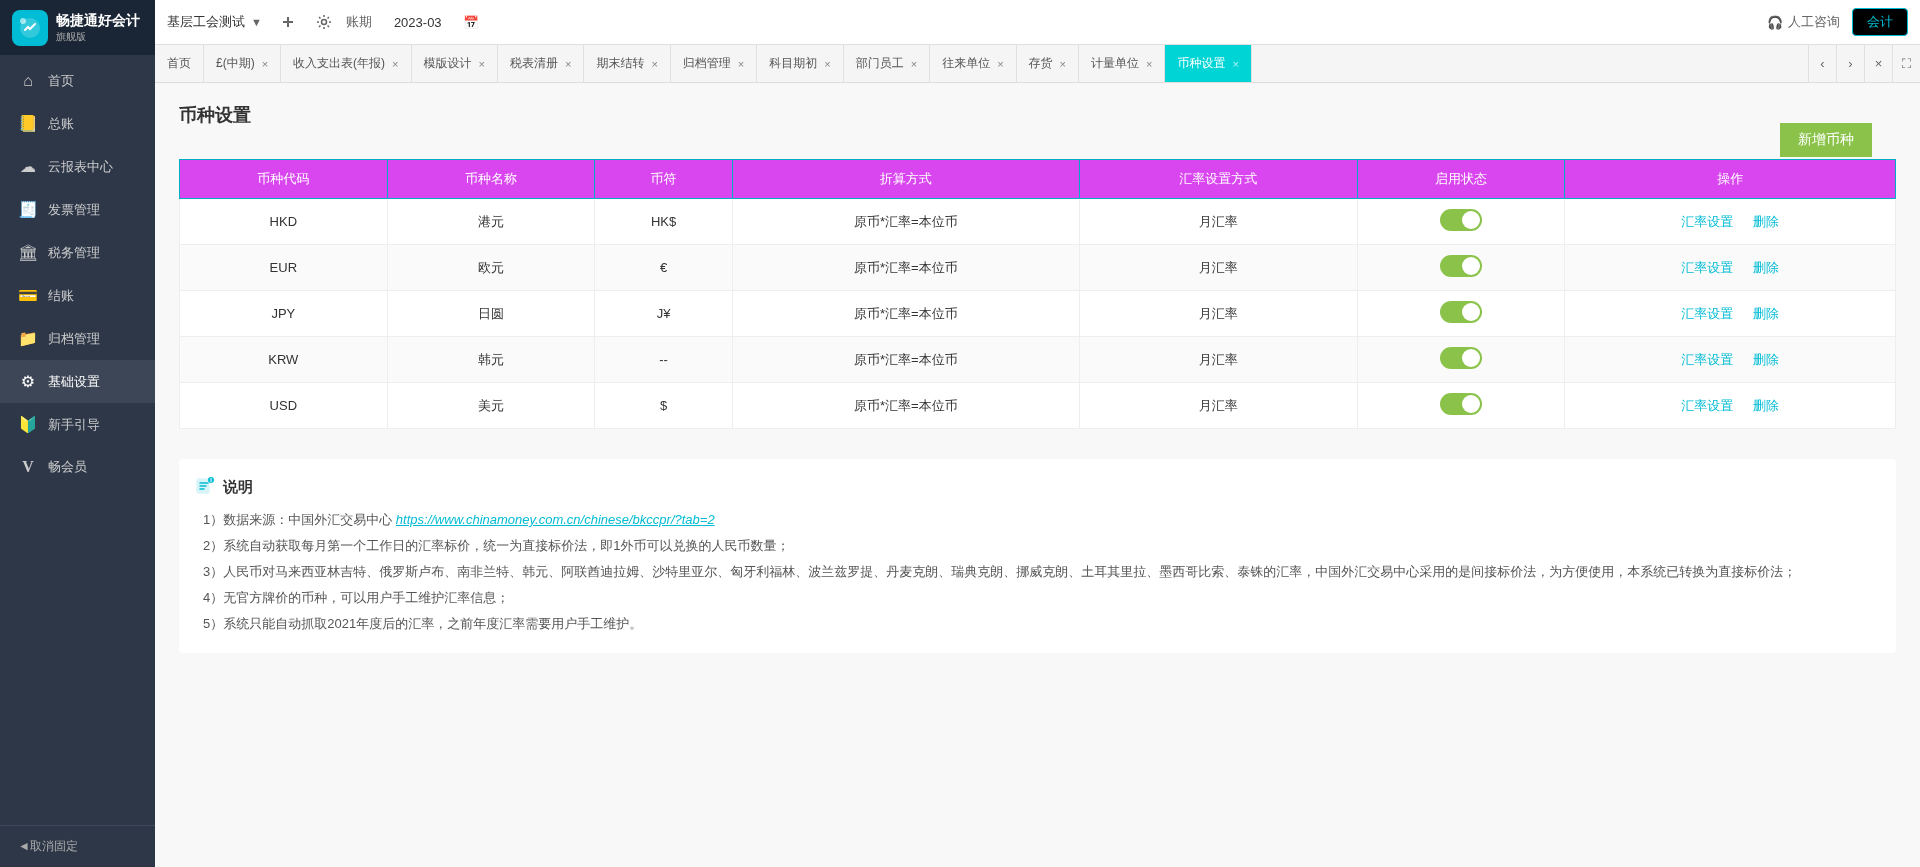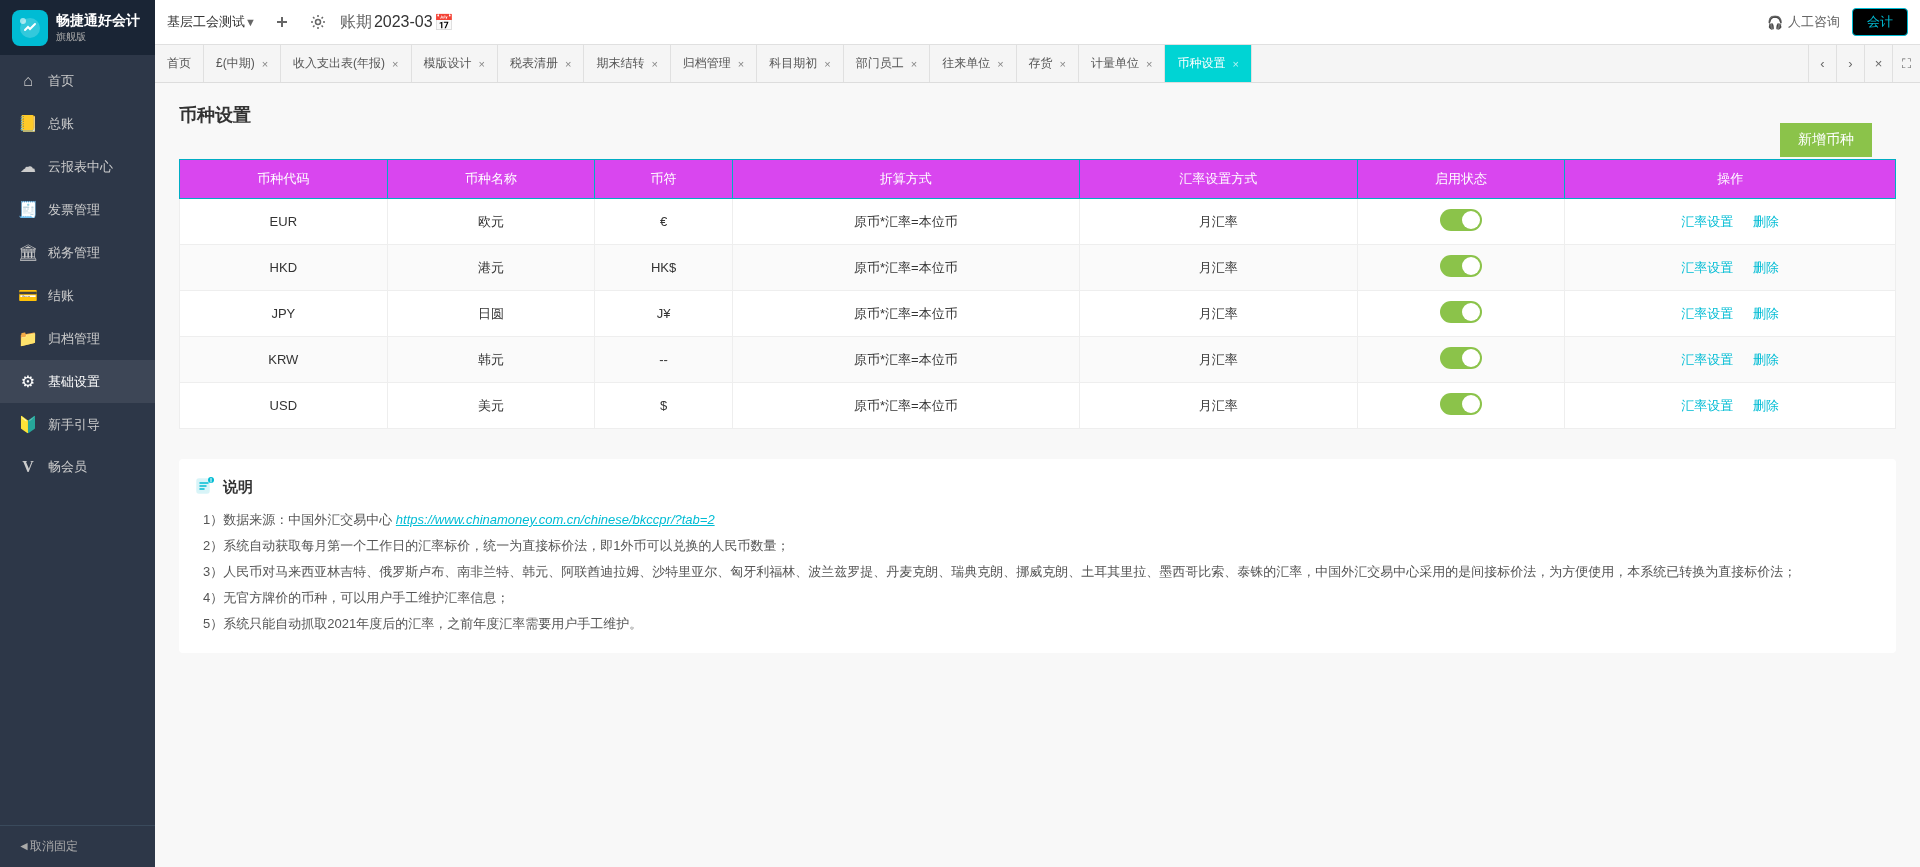--- a/index.html
+++ b/index.html
@@ -75,20 +75,21 @@
       height: 45px;
       display: flex;
       align-items: center;
       padding: 0 12px;
       border-bottom: 1px solid #e0e0e0;
       flex-shrink: 0;
     }
     .company-selector {
       display: flex;
       align-items: center;
+      gap: 6px;
       color: #333;
       font-size: 13px;
       cursor: pointer;
     }
     .company-name { font-weight: 500; }
     .dropdown-arrow { color: #666; font-size: 11px; }
     .header-actions {
       display: flex;
       align-items: center;
       gap: 8px;
@@ -100,24 +101,24 @@
       display: flex;
       align-items: center;
       justify-content: center;
       cursor: pointer;
       color: #666;
       border-radius: 4px;
     }
     .period-info {
       display: flex;
       align-items: center;
-      gap: 2px;
+      gap: 22px;
       margin-left: 8px;
       color: #333;
-      font-size: 16px;
+      font-size: 13px;
       justify-content: center;
     }
     .period-label { color: #666; }
     .period-value { font-weight: 400; color: #333; }
     .period-calendar { color: #00bcd4; cursor: pointer; }
     .header-right {
       margin-left: auto;
       display: flex;
       align-items: center;
       gap: 12px;
@@ -500,41 +501,41 @@
           <th>币种名称</th>
           <th>币符</th>
           <th>折算方式</th>
           <th>汇率设置方式</th>
           <th>启用状态</th>
           <th>操作</th>
         </tr>
       </thead>
       <tbody id="table-body">
       <tr>
-    <td>EUR</td>
-    <td>欧元</td>
-    <td>€</td>
+    <td>HKD</td>
+    <td>港元</td>
+    <td>HK$</td>
     <td>原币*汇率=本位币</td>
     <td>月汇率</td>
     <td>
       <div class="toggle-switch">
         <div class="toggle-track">
           <div class="toggle-thumb"></div>
         </div>
       </div>
     </td>
     <td>
       <span class="action-link">汇率设置</span>
       <span class="action-delete">删除</span>
     </td>
   </tr>
           <tr>
-    <td>HKD</td>
-    <td>港元</td>
-    <td>HK$</td>
+    <td>EUR</td>
+    <td>欧元</td>
+    <td>€</td>
     <td>原币*汇率=本位币</td>
     <td>月汇率</td>
     <td>
       <div class="toggle-switch">
         <div class="toggle-track">
           <div class="toggle-thumb"></div>
         </div>
       </div>
     </td>
     <td>

